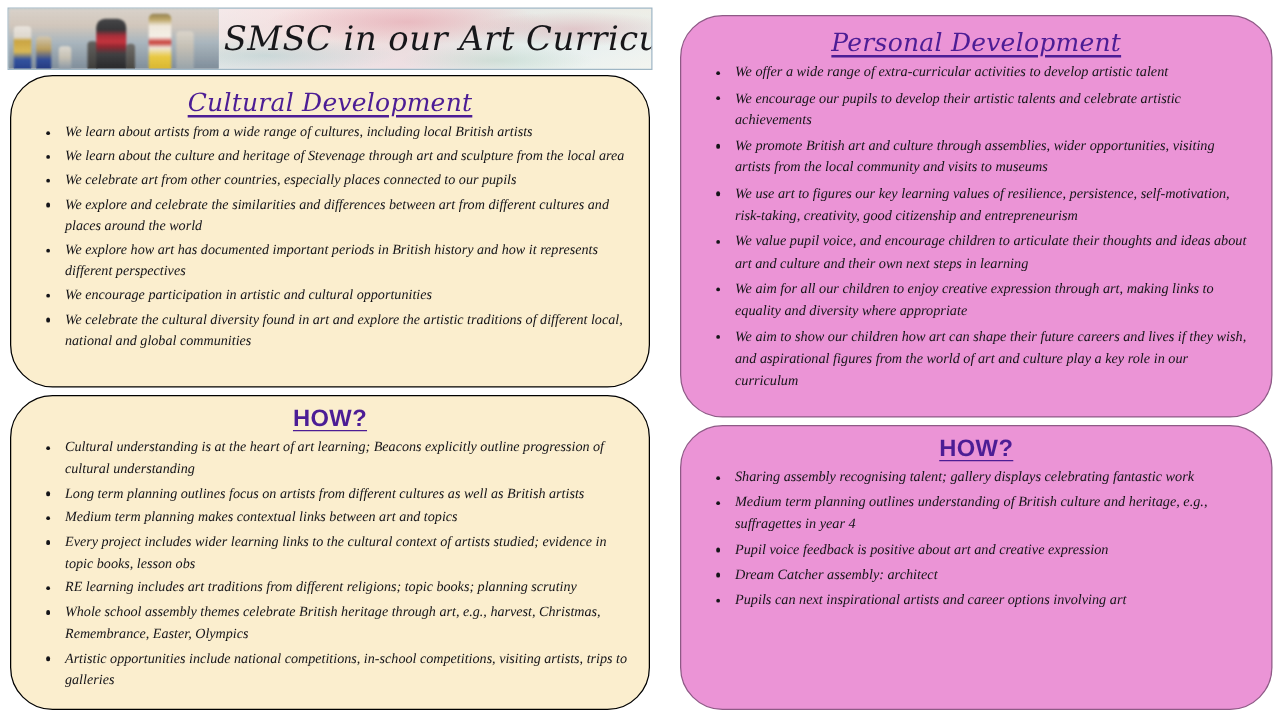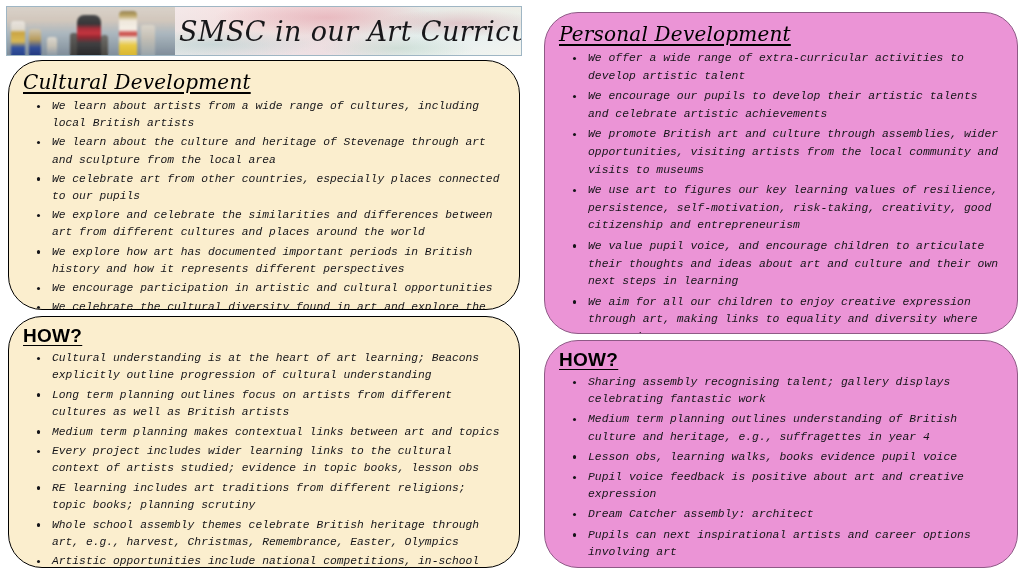--- a/index.html
+++ b/index.html
@@ -129,24 +129,25 @@
   .card-cream {
     background: #fbeece;
     border: 1px solid #000000;
   }
   .card-pink {
     background: #eb94d6;
     border: 1px solid #8e5a86;
   }
 
   .card-title {
+    text-align: center;
     font-family: "DejaVu Serif", serif;
     font-style: italic;
     font-size: 20px;
-    color: #000000;
+    color: #4c1d95;
     text-decoration: underline;
     text-underline-offset: 3px;
     margin: 3px 0 4px 0;
     letter-spacing: 0.2px;
   }
   .card-title.small {
     font-family: Liberation Sans, sans-serif;
     font-style: normal;
     font-weight: bold;
     font-size: 19px;
@@ -156,21 +157,21 @@
 
   ul.bullets {
     list-style: none;
     margin: 0;
     padding: 0 2px 0 10px;
   }
   ul.bullets li {
     position: relative;
     padding-left: 19px;
     margin: 0 0 2px 0;
-    font-family: Liberation Mono, monospace;
+    font-family: Liberation Serif, serif;
     font-style: italic;
     font-size: 11.3px;
     line-height: 16.2px;
     color: #141418;
     text-align: left;
   }
   ul.bullets li::before {
     content: "";
     position: absolute;
     left: 4px;
@@ -252,20 +253,19 @@
         <li>We aim for all our children to enjoy creative expression through art, making links to equality and diversity where appropriate</li>
         <li>We aim to show our children how art can shape their future careers and lives if they wish, and aspirational figures from the world of art and culture play a key role in our curriculum</li>
       </ul>
   </div>
 
   <div class="card card-pink" id="personal-how">
     <div class="card-title small">HOW?</div>
     <ul class="bullets">
         <li>Sharing assembly recognising talent; gallery displays celebrating fantastic work</li>
         <li>Medium term planning outlines understanding of British culture and heritage, e.g., suffragettes in year 4</li>
-        <li>Lesson obs, learning walks, books evidence pupil voice</li>
         <li>Pupil voice feedback is positive about art and creative expression</li>
         <li>Dream Catcher assembly: architect</li>
         <li>Pupils can next inspirational artists and career options involving art</li>
       </ul>
   </div>
 
 </div>
 
 </body></html>

